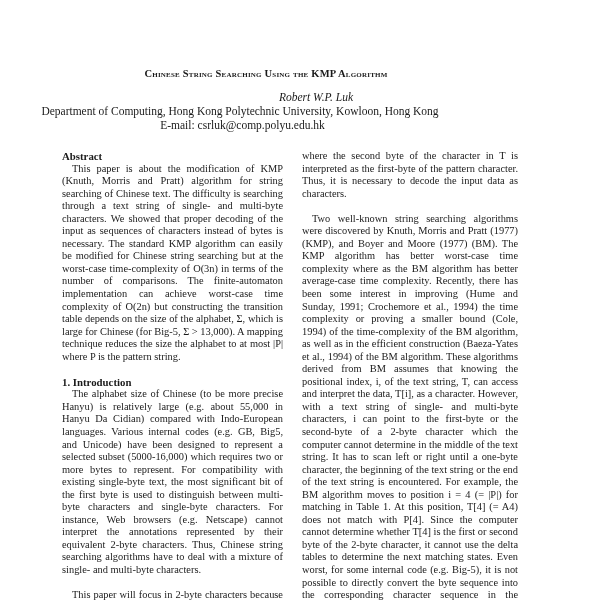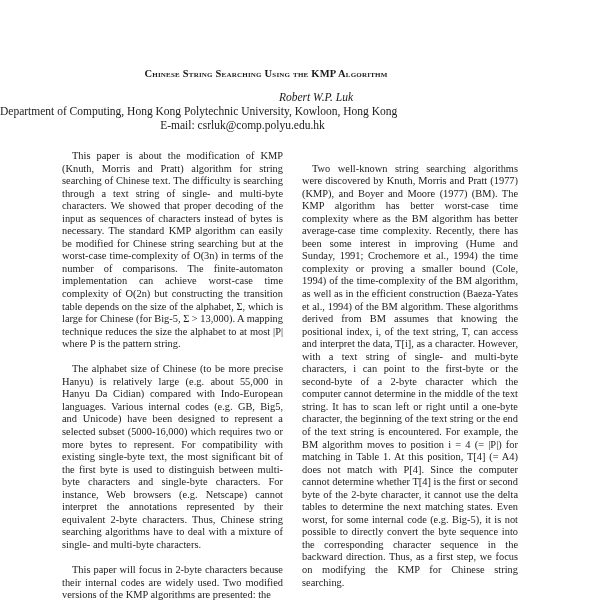--- a/index.html
+++ b/index.html
@@ -12,21 +12,21 @@
       position: absolute; top: 68px; left: 0; width: 532px;
       text-align: center; font-weight: bold; font-size: 10.5px;
       font-variant: small-caps; letter-spacing: 0.2px;
     }
     .author {
       position: absolute; top: 91px; left: 0; width: 600px;
       text-align: center; font-style: italic; font-size: 11.5px; padding-left: 16px;
     }
     .affil {
       position: absolute; top: 105px; left: 0; width: 480px;
-      font-size: 11.5px; white-space: nowrap;
+      text-align: center; font-size: 11.5px; white-space: nowrap;
     }
     .email {
       position: absolute; top: 119px; left: 0; width: 485px;
       text-align: center; font-size: 11.5px;
     }
     .col {
       position: absolute; top: 150px; font-size: 10.4px; line-height: 12.55px;
       text-align: justify; hyphens: none;
     }
     .col-left { left: 62px; width: 221px; }
@@ -38,23 +38,26 @@
   </style>
 </head>
 <body>
 
 <div class="title">Chinese String Searching Using the KMP Algorithm</div>
 <div class="author">Robert W.P. Luk</div>
 <div class="affil">Department of Computing, Hong Kong Polytechnic University, Kowloon, Hong Kong</div>
 <div class="email">E-mail: csrluk@comp.polyu.edu.hk</div>
 
 <div class="col col-left">
+  <div class="heading">Abstract</div>
   <p>This paper is about the modification of KMP (Knuth, Morris and Pratt) algorithm for string searching of Chinese text. The difficulty is searching through a text string of single- and multi-byte characters. We showed that proper decoding of the input as sequences of characters instead of bytes is necessary. The standard KMP algorithm can easily be modified for Chinese string searching but at the worst-case time-complexity of O(3n) in terms of the number of comparisons. The finite-automaton implementation can achieve worst-case time complexity of O(2n) but constructing the transition table depends on the size of the alphabet, Σ, which is large for Chinese (for Big-5, Σ &gt; 13,000). A mapping technique reduces the size the alphabet to at most |P| where P is the pattern string.</p>
   <div class="gap"></div>
+  <div class="heading">1. Introduction</div>
   <p>The alphabet size of Chinese (to be more precise Hanyu) is relatively large (e.g. about 55,000 in Hanyu Da Cidian) compared with Indo-European languages. Various internal codes (e.g. GB, Big5, and Unicode) have been designed to represent a selected subset (5000-16,000) which requires two or more bytes to represent. For compatibility with existing single-byte text, the most significant bit of the first byte is used to distinguish between multi-byte characters and single-byte characters. For instance, Web browsers (e.g. Netscape) cannot interpret the annotations represented by their equivalent 2-byte characters. Thus, Chinese string searching algorithms have to deal with a mixture of single- and multi-byte characters.</p>
   <div class="gap"></div>
   <p>This paper will focus in 2-byte characters because their internal codes are widely used. Two modified versions of the KMP algorithms are presented: the</p>
 </div>
 
 <div class="col col-right">
+  <p class="noind">where the second byte of the character in T is interpreted as the first-byte of the pattern character. Thus, it is necessary to decode the input data as characters.</p>
   <div class="gap"></div>
   <p>Two well-known string searching algorithms were discovered by Knuth, Morris and Pratt (1977) (KMP), and Boyer and Moore (1977) (BM). The KMP algorithm has better worst-case time complexity where as the BM algorithm has better average-case time complexity. Recently, there has been some interest in improving (Hume and Sunday, 1991; Crochemore et al., 1994) the time complexity or proving a smaller bound (Cole, 1994) of the time-complexity of the BM algorithm, as well as in the efficient construction (Baeza-Yates et al., 1994) of the BM algorithm. These algorithms derived from BM assumes that knowing the positional index, i, of the text string, T, can access and interpret the data, T[i], as a character. However, with a text string of single- and multi-byte characters, i can point to the first-byte or the second-byte of a 2-byte character which the computer cannot determine in the middle of the text string. It has to scan left or right until a one-byte character, the beginning of the text string or the end of the text string is encountered. For example, the BM algorithm moves to position i = 4 (= |P|) for matching in Table 1. At this position, T[4] (= A4) does not match with P[4]. Since the computer cannot determine whether T[4] is the first or second byte of the 2-byte character, it cannot use the delta tables to determine the next matching states. Even worst, for some internal code (e.g. Big-5), it is not possible to directly convert the byte sequence into the corresponding character sequence in the backward direction. Thus, as a first step, we focus on modifying the KMP for Chinese string searching.</p>
 </div>
 
 </body></html>

